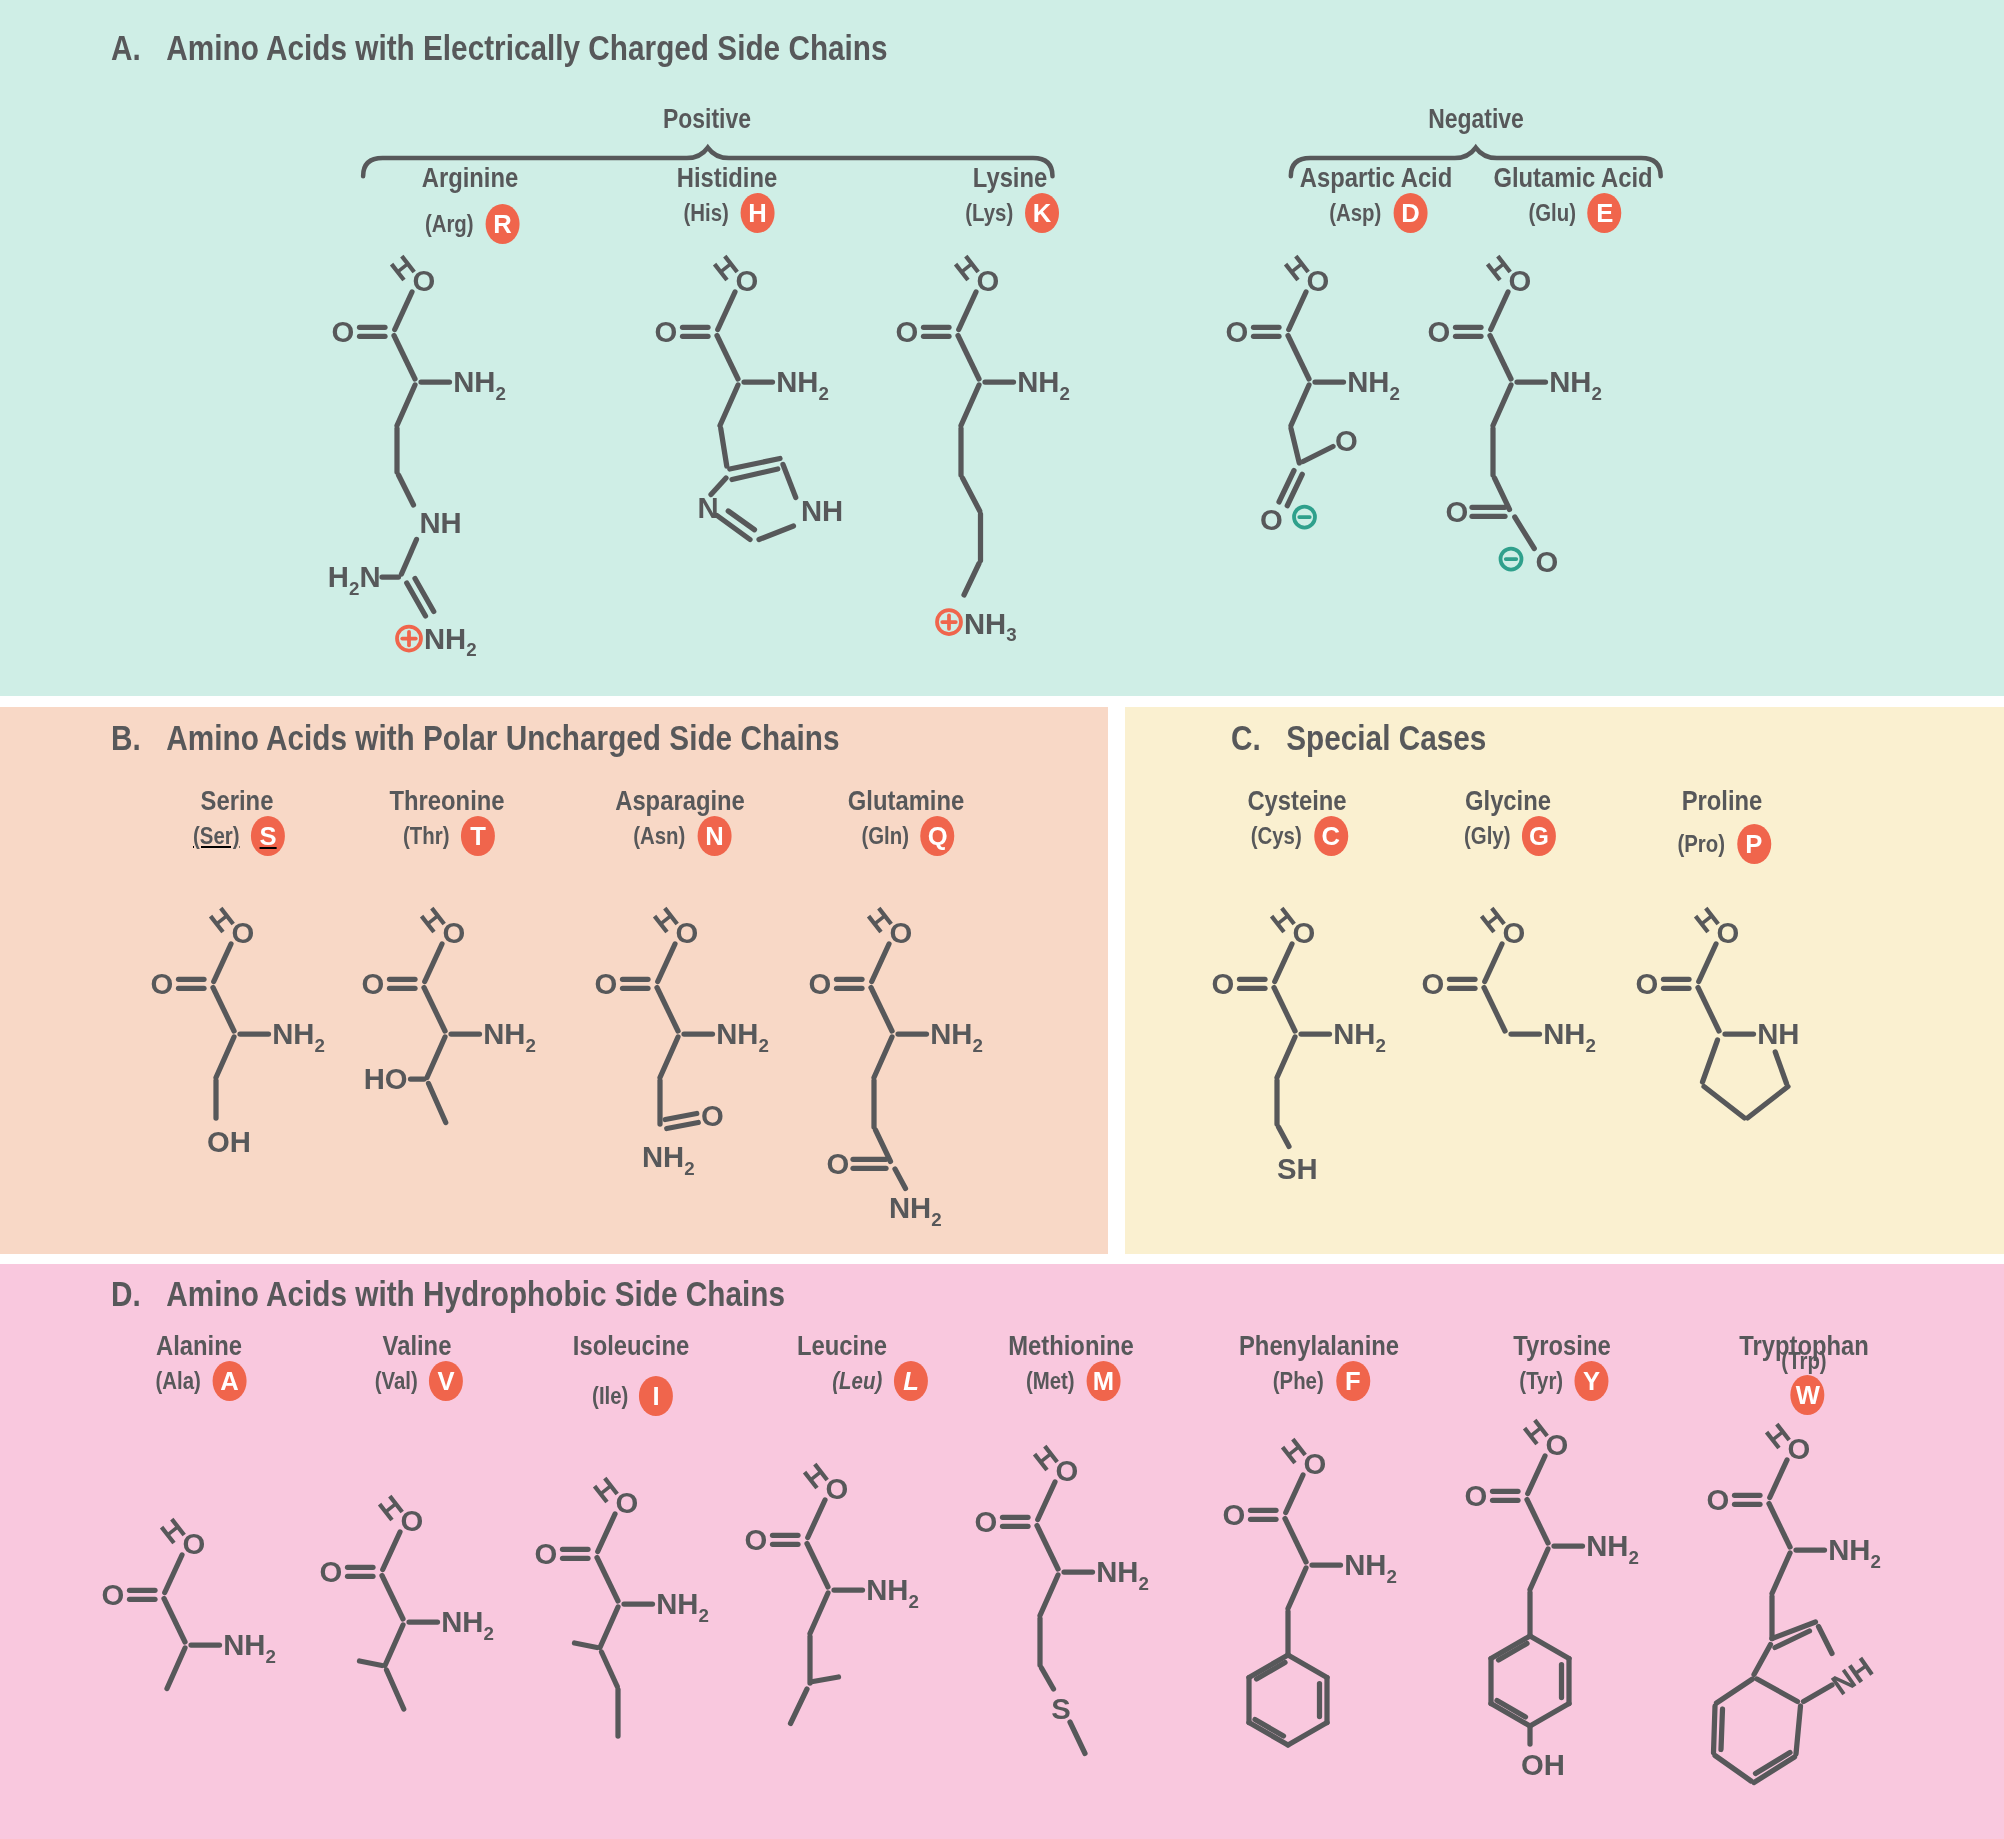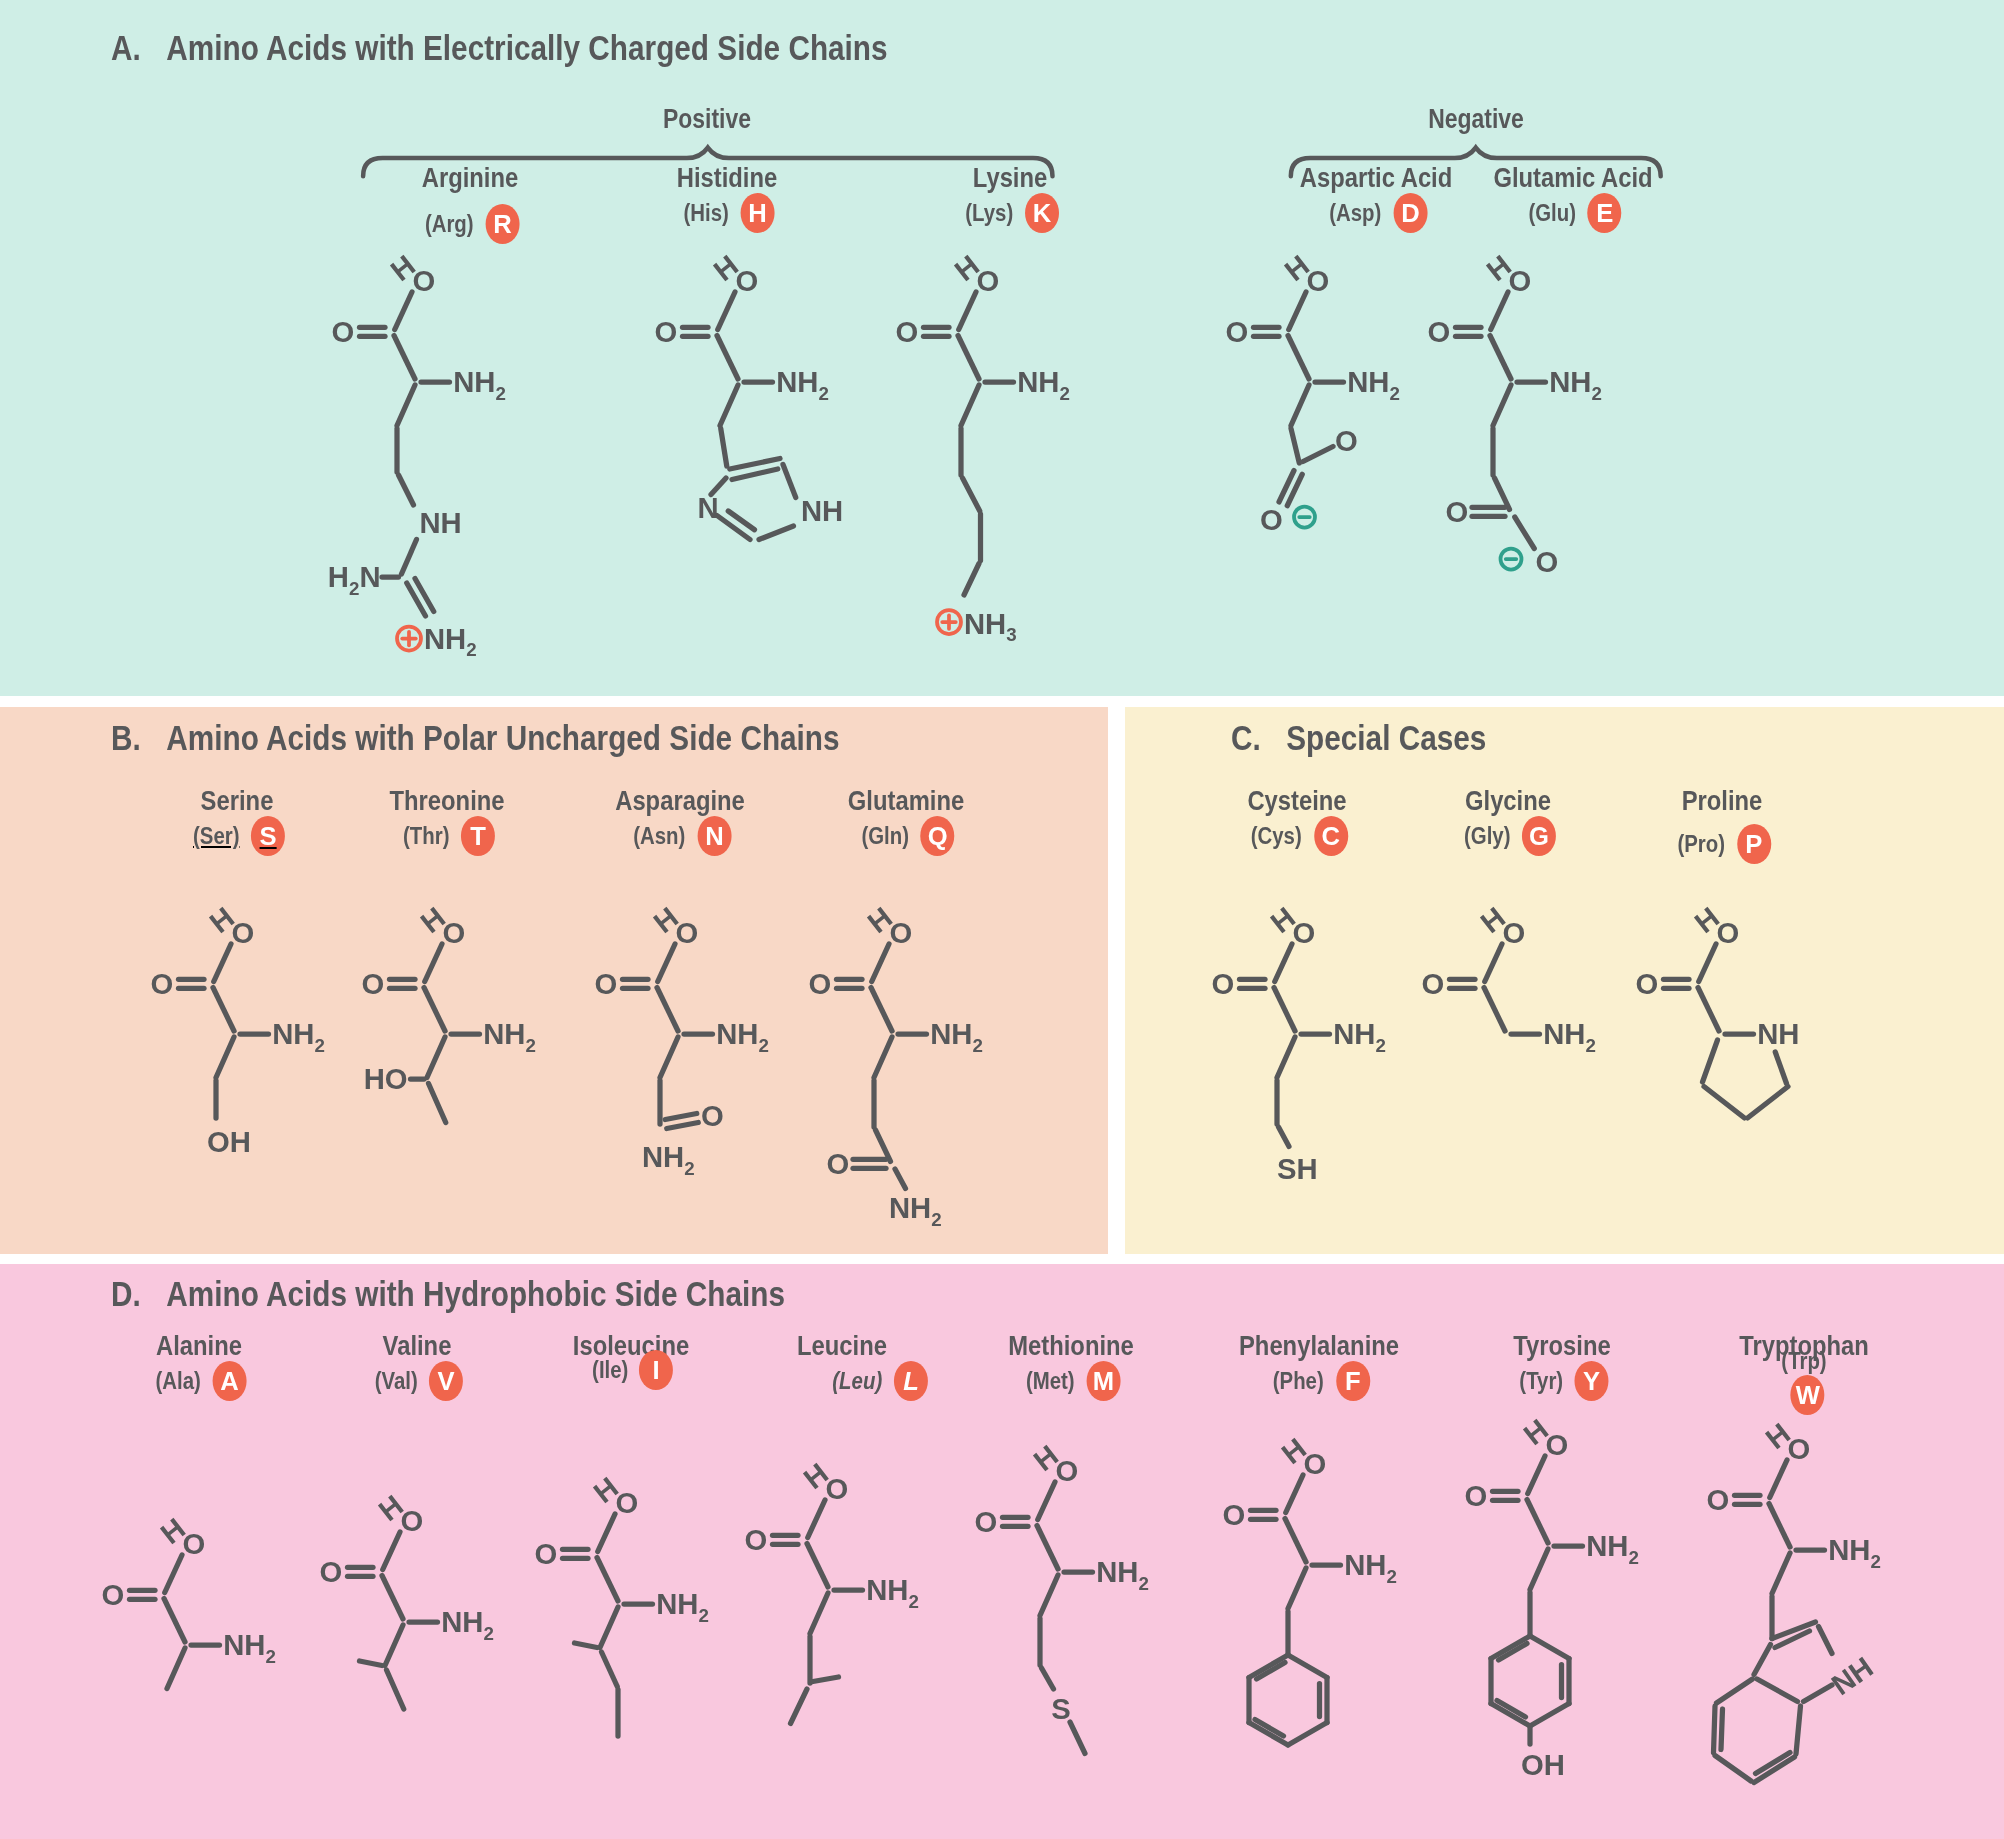--- a/index.html
+++ b/index.html
@@ -358,21 +358,21 @@
       <line x1="120" y1="172" x2="158" y2="172" stroke="#57585a" stroke-width="7" stroke-linecap="round"></line>
       <text x="96" y="20" fill="#57585a" font-size="39" font-weight="bold" font-family="&quot;Liberation Sans&quot;,sans-serif" text-anchor="middle" dominant-baseline="central" transform="rotate(-38 96 20)">H</text>
       <text x="124" y="37" fill="#57585a" font-size="39" font-weight="bold" font-family="&quot;Liberation Sans&quot;,sans-serif" text-anchor="middle" dominant-baseline="central">O</text>
       <text x="16" y="105" fill="#57585a" font-size="39" font-weight="bold" font-family="&quot;Liberation Sans&quot;,sans-serif" text-anchor="middle" dominant-baseline="central">O</text>
       <text x="163" y="172" fill="#57585a" font-size="39" font-weight="bold" font-family="&quot;Liberation Sans&quot;,sans-serif" text-anchor="start" dominant-baseline="central"><tspan>NH</tspan><tspan font-size="25" dy="14">2</tspan></text>
       <line x1="112" y1="176" x2="88" y2="230" stroke="#57585a" stroke-width="7" stroke-linecap="round"></line>
       <line x1="54" y1="224" x2="84" y2="230" stroke="#57585a" stroke-width="7" stroke-linecap="round"></line>
       <line x1="90" y1="236" x2="113" y2="288" stroke="#57585a" stroke-width="7" stroke-linecap="round"></line>
     </svg>
     <div class="acid-name" style="left: 631px; top: 82px;">Isoleucine</div>
-    <div class="abbr-row" style="left: 631px; top: 106px; text-align: right;">
+    <div class="abbr-row" style="left: 631px; top: 132px; text-align: right;">
       <span class="abbr">(Ile)</span>
       <div class="badge" style="background: rgb(240, 101, 76);">I</div>
     </div>
     <svg class="struct" width="7.5" height="7.5" style="left: 534px; top: 211px;" viewBox="0 0 10 10">
       <line x1="108" y1="52" x2="85" y2="102" stroke="#57585a" stroke-width="7" stroke-linecap="round"></line>
       <line x1="38" y1="99" x2="72" y2="99" stroke="#57585a" stroke-width="7" stroke-linecap="round"></line>
       <line x1="38" y1="111" x2="72" y2="111" stroke="#57585a" stroke-width="7" stroke-linecap="round"></line>
       <line x1="84" y1="110" x2="112" y2="168" stroke="#57585a" stroke-width="7" stroke-linecap="round"></line>
       <line x1="120" y1="172" x2="158" y2="172" stroke="#57585a" stroke-width="7" stroke-linecap="round"></line>
       <text x="96" y="20" fill="#57585a" font-size="39" font-weight="bold" font-family="&quot;Liberation Sans&quot;,sans-serif" text-anchor="middle" dominant-baseline="central" transform="rotate(-38 96 20)">H</text>

